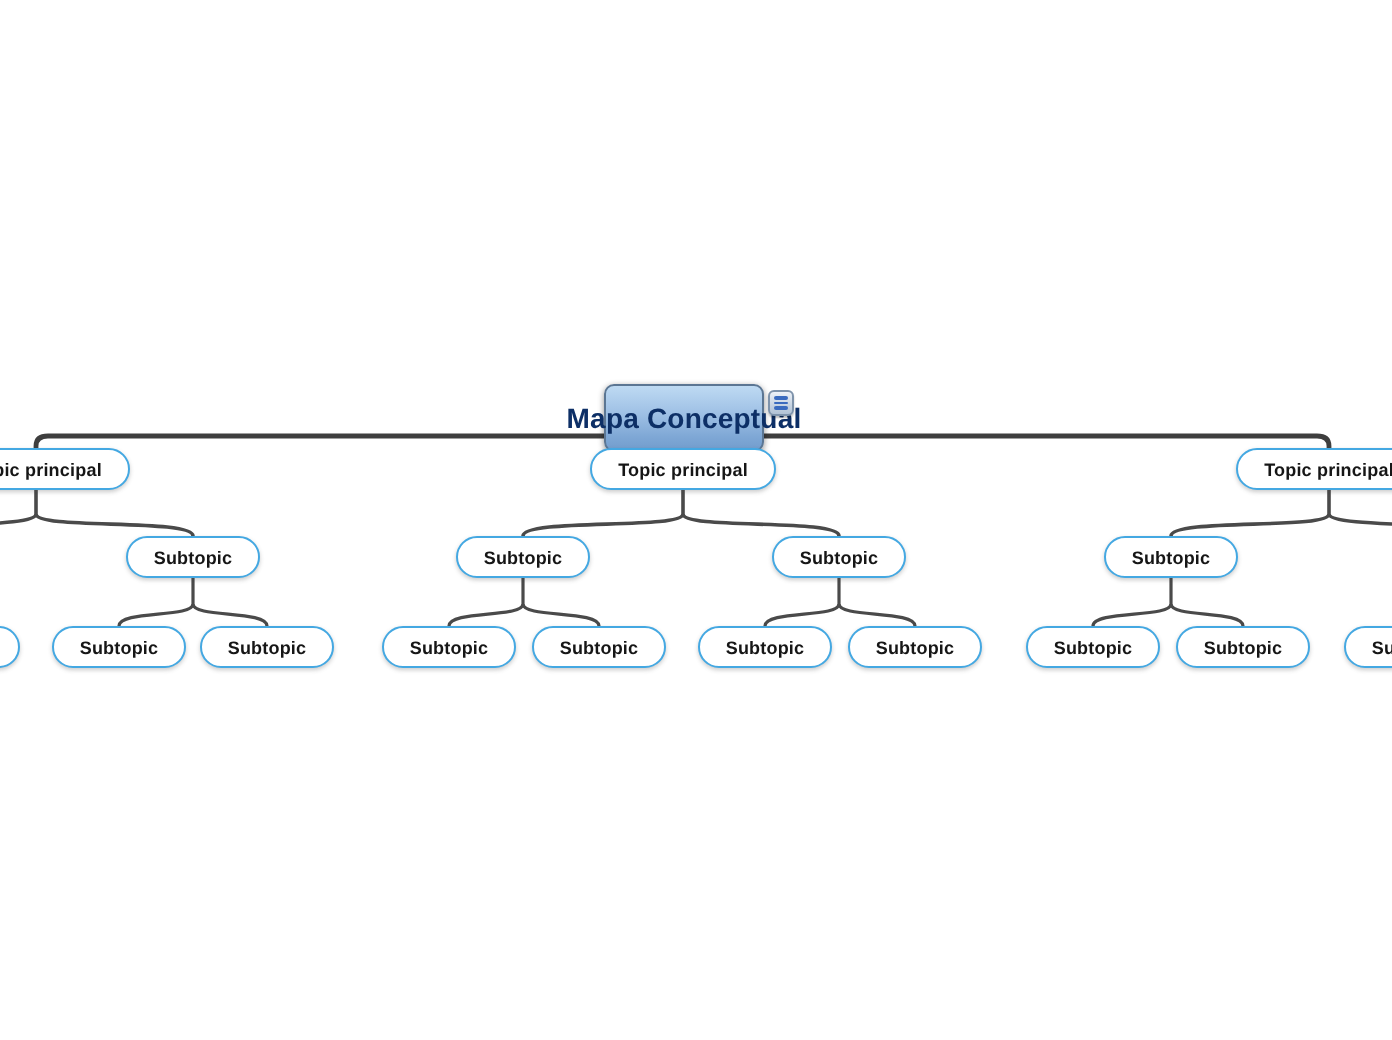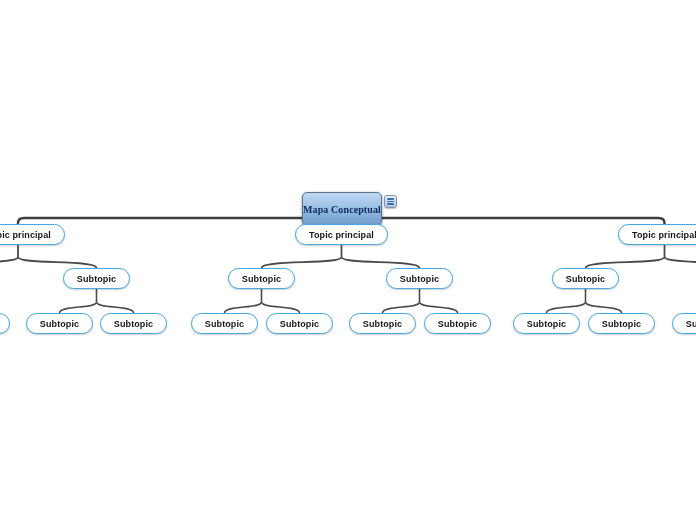--- a/index.html
+++ b/index.html
@@ -12,23 +12,22 @@
     position:absolute;height:21px;box-sizing:border-box;
     background:#ffffff;border:1.4px solid #44a8e2;border-radius:11px;
     display:flex;align-items:center;justify-content:center;
     font-size:9px;font-weight:bold;color:#161616;letter-spacing:.1px;
     box-shadow:0 1px 2px rgba(70,70,70,.28);
     white-space:nowrap;cursor:default;
   }
   .node.root{
     height:34px;border-radius:5px;
     background:linear-gradient(180deg,#bedaf3 0%,#9dbfe4 45%,#7ea7d5 80%,#739dcd 100%);
-    border:1.5px solid #5b7693;color:#0d2f66;font-size:10px;
+    border:1.5px solid #5b7693;color:#0d2f66;font-size:14px;
     box-shadow:0 1px 3px rgba(0,0,0,.45);
-    font-family:Liberation Serif, serif;
   }
   .note-icon{
     position:absolute;width:13px;height:13px;box-sizing:border-box;
     background:linear-gradient(180deg,#edf2f8 0%,#c6d3e2 60%,#b2c3d6 100%);
     border:1px solid #7e93ab;border-radius:3px;
     display:flex;flex-direction:column;align-items:center;justify-content:center;gap:1px;
     box-shadow:0 1px 1px rgba(0,0,0,.25);
   }
   .note-icon i{display:block;width:7px;height:1.6px;background:#3a6bbf;border-radius:1px;}
 </style>

